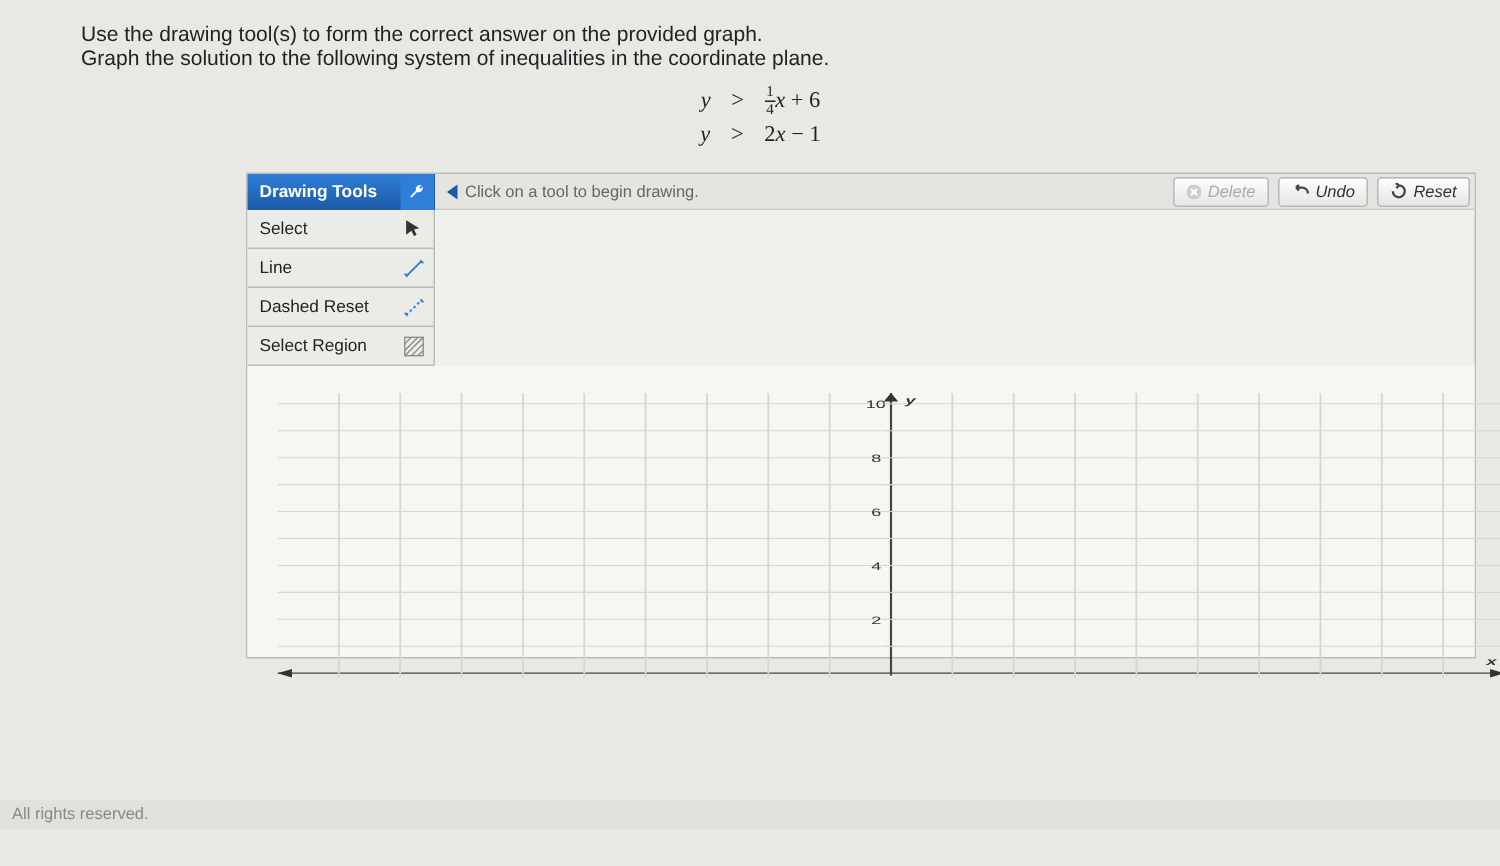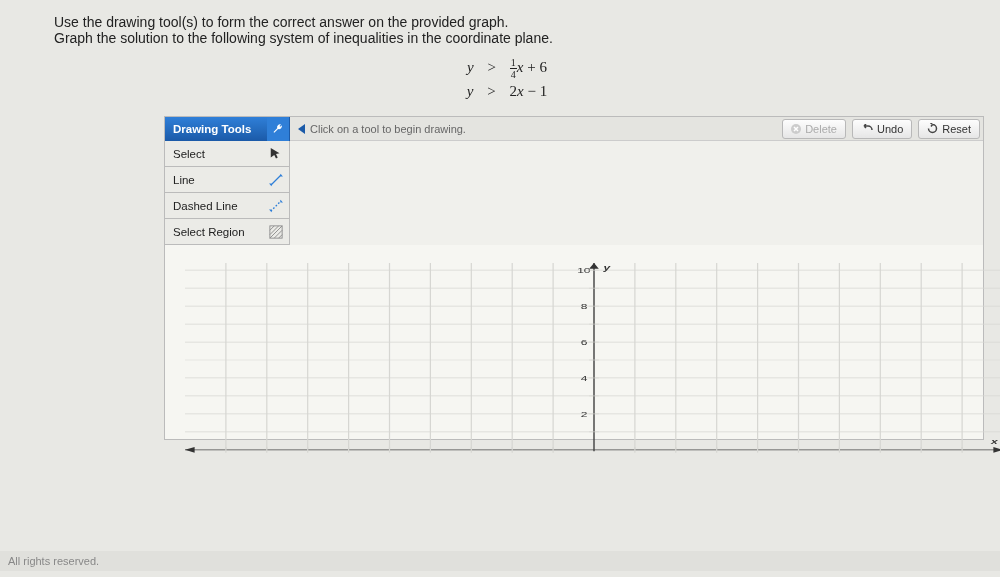--- a/index.html
+++ b/index.html
@@ -83,20 +83,21 @@
     height: 20px;
     margin: 2px 3px;
     padding: 0 8px;
     background: linear-gradient(#fdfdfd,#e6e6e6);
     border: 1px solid #b8b8b8;
     border-radius: 3px;
     font-size: 11px;
     color: #333;
     display:flex; align-items:center; gap:4px;
     cursor: pointer;
+    font-style: italic;
   }
   .ta-btn.disabled { color: #aaa; }
   .ta-body {
     display: flex;
     height: 298px;
     flex-direction: column;
   }
   .tool-list {
     width: 125px;
     border-right: 1px solid #bbb;
@@ -121,21 +122,21 @@
     position:absolute;
     left: 20px; right: 10px; top: 18px; bottom: 10px;
   }
   .grid line { stroke: #d6d6d2; stroke-width:1; }
   .grid .axis { stroke: #444; stroke-width:1.2; }
   .grid text { font-size: 10px; fill:#333; font-family: Arial; }
   .yaxis-label { font-style: italic; font-weight:bold; font-family:"Times New Roman",serif; }
 
   .footer {
     position: absolute;
-    bottom: 6px; left: 0;
+    bottom: 24px; left: 0;
     font-size: 11px;
     color: #888;
     background: #e0e0dc;
     padding: 4px 8px;
     width: 100%;
   }
 </style>
 </head>
 <body>
 
@@ -208,21 +209,21 @@
             </svg>
         </div>
         <div class="tool-item">
           <span>Line</span>
           <svg class="ico" viewBox="0 0 16 16">
               <line x1="2" y1="14" x2="14" y2="2" stroke="#2f7fd8" stroke-width="1.5"></line>
               <path fill="#2f7fd8" d="M12 0l4 4-3 0 0-3z M4 16l-4-4 3 0 0 3z"></path>
             </svg>
         </div>
         <div class="tool-item">
-          <span>Dashed Line</span>
+          <span>Dashed Reset</span>
           <svg class="ico" viewBox="0 0 16 16">
               <line x1="2" y1="14" x2="14" y2="2" stroke="#2f7fd8" stroke-width="1.5" stroke-dasharray="2 2"></line>
               <path fill="#2f7fd8" d="M12 0l4 4-3 0 0-3z M4 16l-4-4 3 0 0 3z"></path>
             </svg>
         </div>
         <div class="tool-item">
           <span>Select Region</span>
           <svg class="ico" viewBox="0 0 16 16">
             <rect x="1" y="1" width="14" height="14" fill="none" stroke="#888"></rect>
             <line x1="1" y1="6" x2="6" y2="1" stroke="#888"></line>

